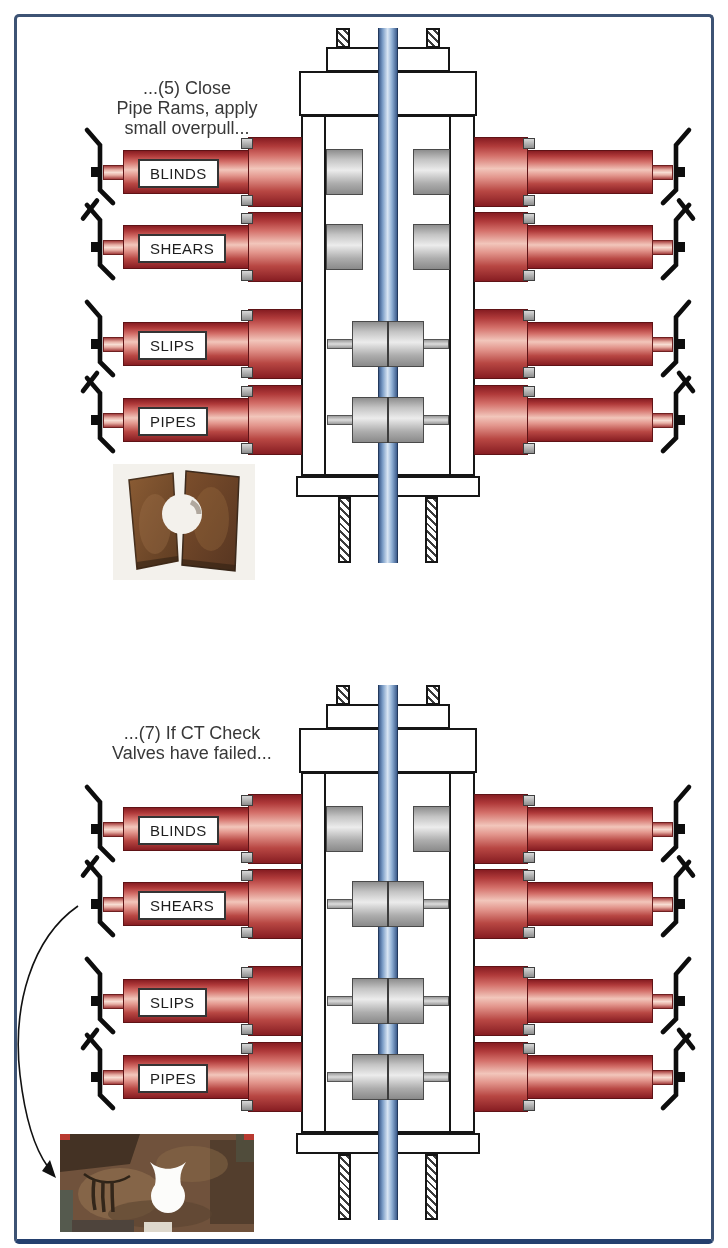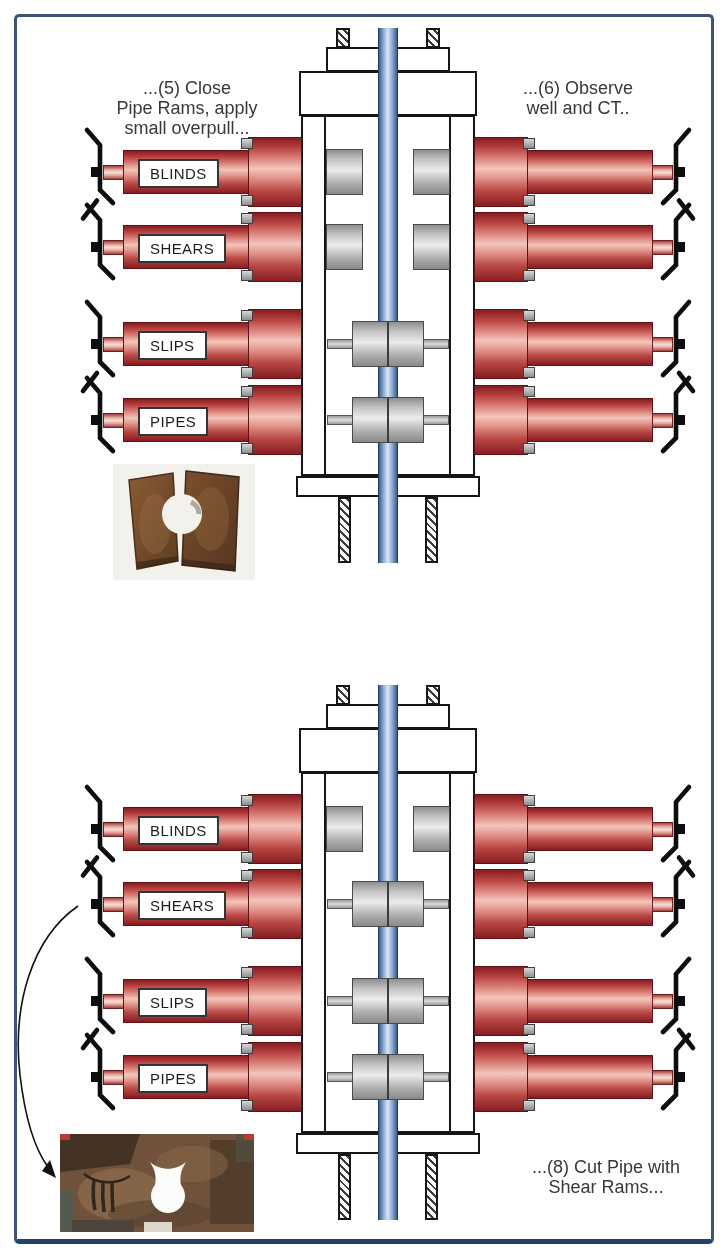--- a/index.html
+++ b/index.html
@@ -35,24 +35,22 @@
 </style>
 </head>
 <body>
 
 <div id="canvas">
   <div id="frame"></div>
 
   <div class="note" style="left:82px;top:78px;width:210px;">...(5) Close
 Pipe Rams, apply
 small overpull...</div>
-  <div class="note" style="left:490px;top:78px;width:176px;">...(6) Observe
-well and CT..</div>
-  <div class="note" style="left:500px;top:1157px;width:212px;">...(8) Cut Pipe with
-Shear Rams...</div>
+  <div class="note" style="left:88px;top:723px;width:208px;">...(7) If CT Check
+Valves have failed...</div>
 
   <svg class="photo" style="left:113px;top:464px;" width="142" height="116" viewBox="0 0 142 116">
     <defs>
       <linearGradient id="rustA" x1="0" y1="0" x2="1" y2="1">
         <stop offset="0" stop-color="#8b5c34"></stop>
           <stop offset="1" stop-color="#5e3c22"></stop>
       </linearGradient>
       <linearGradient id="rustB" x1="0" y1="0" x2="1" y2="1">
         <stop offset="0" stop-color="#7d4f2c"></stop>
           <stop offset="1" stop-color="#563521"></stop>

